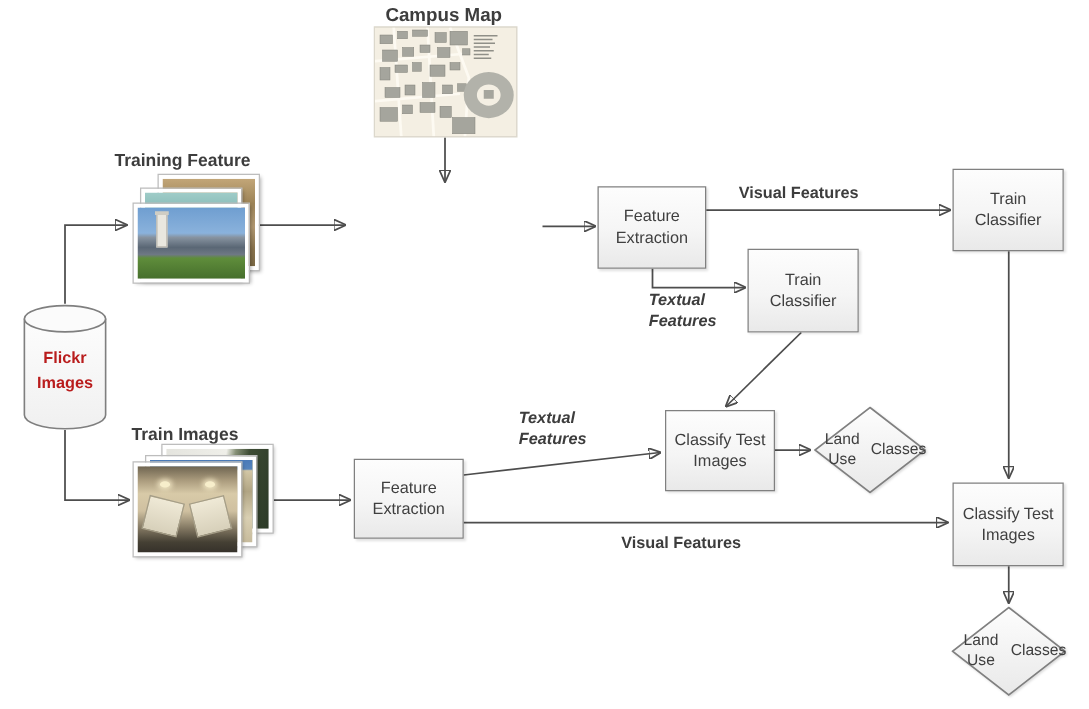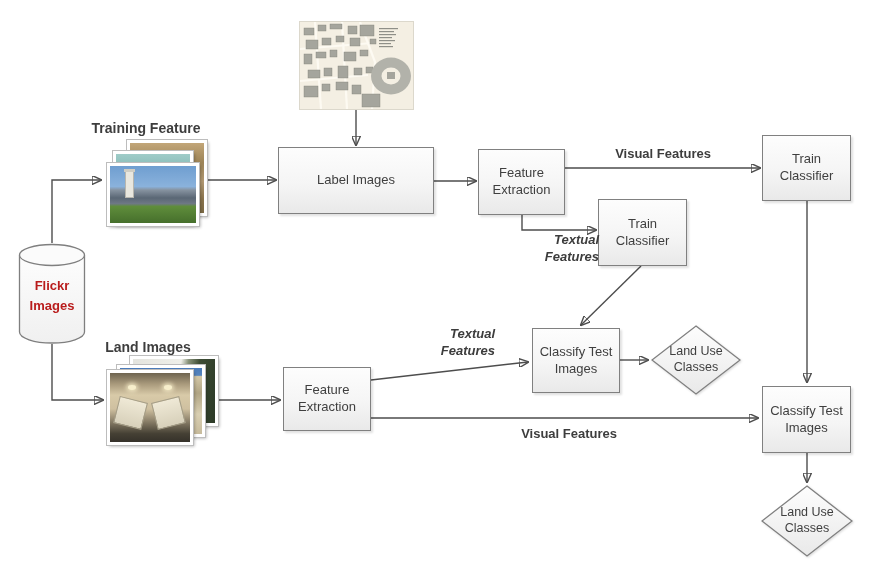--- a/index.html
+++ b/index.html
@@ -12,27 +12,27 @@
   .node{
     position:absolute;border:1.3px solid #808080;
     background:linear-gradient(180deg,#fdfdfd 0%,#f5f5f5 55%,#e9e9e9 100%);
     display:flex;flex-direction:column;align-items:center;justify-content:center;
     text-align:center;font-size:13px;line-height:1.3;color:#3f3f3f;
     box-shadow:1.5px 1.5px 2px rgba(0,0,0,0.12);box-sizing:border-box;
   }
   .node span{display:block;}
   .caption{position:absolute;text-align:center;font-weight:bold;color:#3d3d3d;font-size:14px;}
   .caption-lg{font-size:15px;}
-  .edge-label{position:absolute;text-align:right;font-weight:bold;color:#3d3d3d;font-size:13px;line-height:1.3;}
+  .edge-label{position:absolute;text-align:left;font-weight:bold;color:#3d3d3d;font-size:13px;line-height:1.3;}
   .edge-label span{display:block;font-style:italic;}
   .diamond{position:absolute;filter:drop-shadow(1px 1px 1px rgba(0,0,0,0.15));}
   .diamond svg{position:absolute;left:0;top:0;}
   .diamond .dtext{
     position:absolute;left:0;top:0;width:100%;height:100%;
-    display:flex;flex-direction:column;align-items:center;justify-content:center;
+    display:flex;flex-direction:row;align-items:center;justify-content:center;
     text-align:center;font-size:12.5px;line-height:1.25;color:#3f3f3f;
   }
   .diamond .dtext span{display:block;}
   .cylinder{position:absolute;}
   .cylinder .cyl-text{
     position:absolute;left:0;top:33px;width:100%;text-align:center;
     font-weight:bold;font-size:13px;line-height:1.5;color:#b91c1c;
   }
   .cylinder .cyl-text span{display:block;}
   .photo{
@@ -75,20 +75,21 @@
     <path d="M641,266 L581,325" marker-end="url(#arr)"></path>
     <path d="M52,344 L52,400 L103,400" marker-end="url(#arr)"></path>
     <path d="M219,400 L280,400" marker-end="url(#arr)"></path>
     <path d="M371,380 L528,362" marker-end="url(#arr)"></path>
     <path d="M620,360 L648,360" marker-end="url(#arr)"></path>
     <path d="M371,418 L758,418" marker-end="url(#arr)"></path>
     <path d="M807,201 L807,382" marker-end="url(#arr)"></path>
     <path d="M807,453 L807,482" marker-end="url(#arr)"></path>
   </svg>
 
+  <div class="caption caption-lg" style="left:295px;top:4px;width:120px;">Campus Map</div>
   <div class="map" style="left:300px;top:22px;width:113px;height:87px;">
     <svg width="113" height="87" viewBox="0 0 113 87">
       <rect width="113" height="87" fill="#f4efe3"></rect>
       <g stroke="#fdfaf2" stroke-width="2.2">
         <path d="M0,27 L72,21" fill="none"></path>
         <path d="M15,0 L21,87" fill="none"></path>
         <path d="M0,59 L68,53" fill="none"></path>
         <path d="M42,0 L47,87" fill="none"></path>
         <path d="M60,0 L75,40 L72,87" fill="none"></path>
       </g>
@@ -153,35 +154,32 @@
       </defs>
       <path d="M1.5,12 L1.5,89 A32.5 11 0 0 0 66.5,89 L66.5,12" fill="url(#cylGrad)" stroke="#7f7f7f" stroke-width="1.3"></path>
       <ellipse cx="34" cy="12" rx="32.5" ry="10.5" fill="#fbfbfb" stroke="#7f7f7f" stroke-width="1.3"></ellipse>
     </svg>
     <div class="cyl-text">
       <span>Flickr</span>
       <span>Images</span>
     </div>
   </div>
 
-  <div class="caption" style="left:88px;top:339px;width:120px;">Land Images</div>
+  <div class="caption" style="left:88px;top:339px;width:120px;">Train Images</div>
   <div class="stack" style="left:95px;top:352px;width:125px;height:95px;">
     <div class="photo ph-test-back" style="left:35px;top:4px;width:88px;height:70px;"></div>
     <div class="photo ph-test-mid" style="left:22px;top:13px;width:88px;height:72px;"></div>
     <div class="photo ph-test-front" style="left:12px;top:18px;width:86px;height:75px;">
       <div class="lightdot" style="left:22%;"></div>
       <div class="lightdot" style="right:22%;"></div>
       <div class="panel panel-l"></div>
       <div class="panel panel-r"></div>
     </div>
   </div>
 
-  <div class="node" style="left:278px;top:147px;width:156px;height:67px;">
-    <span>Label Images</span>
-  </div>
 
   <div class="node" style="left:478px;top:149px;width:87px;height:66px;">
     <span>Feature</span>
     <span>Extraction</span>
   </div>
 
   <div class="node" style="left:762px;top:135px;width:89px;height:66px;">
     <span>Train</span>
     <span>Classifier</span>
   </div>

